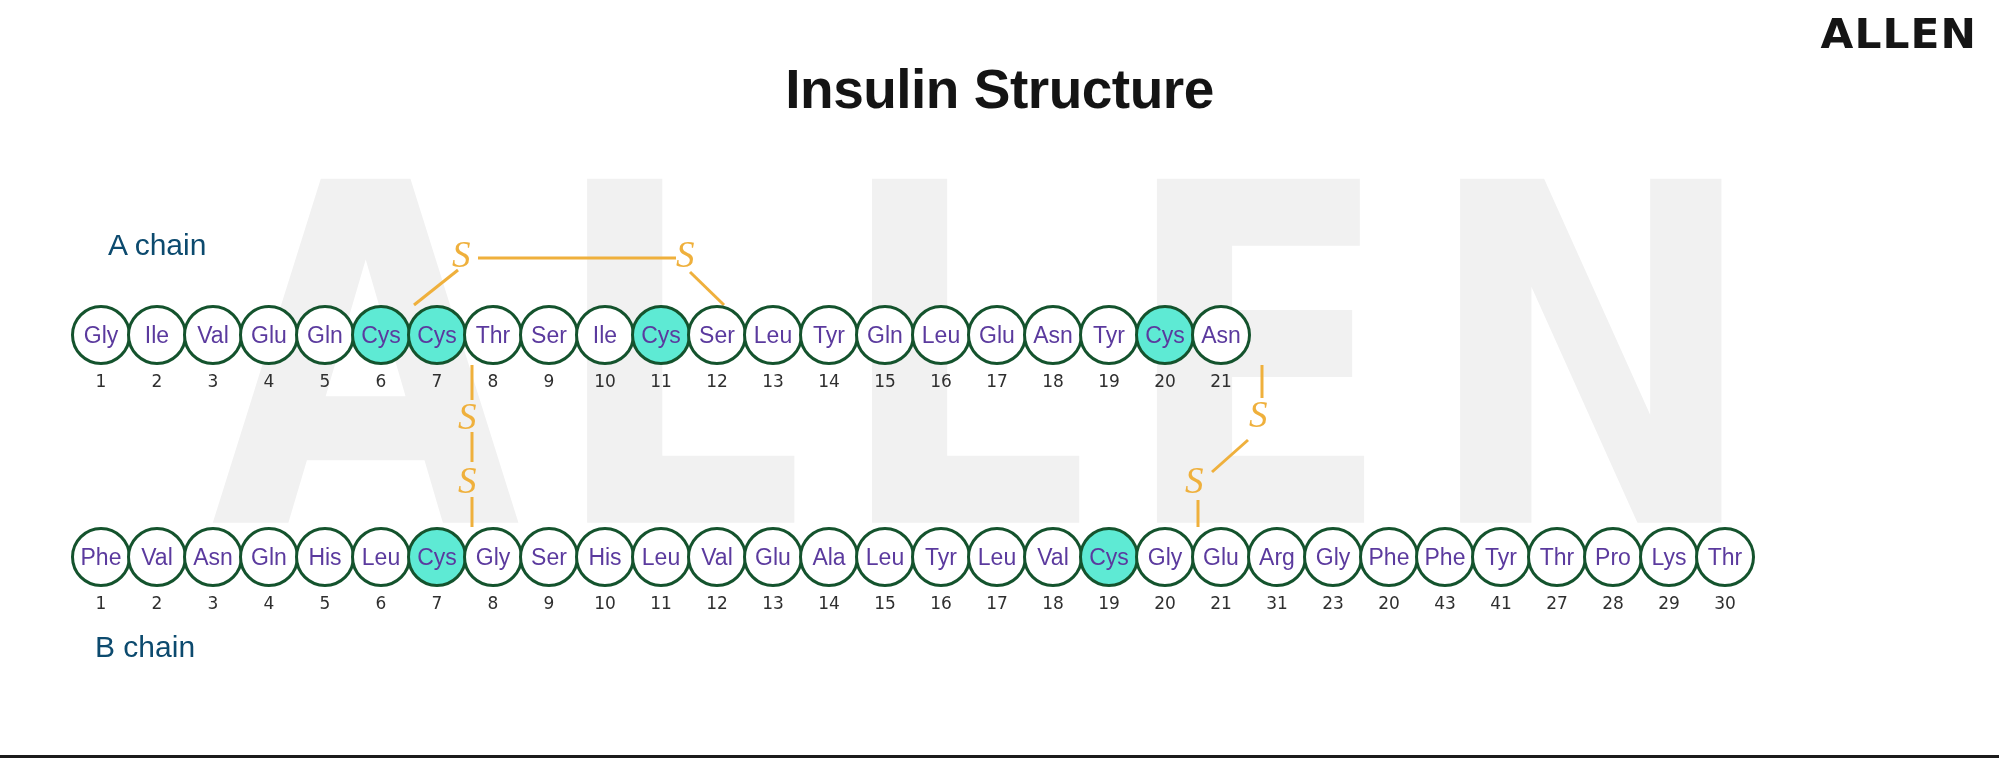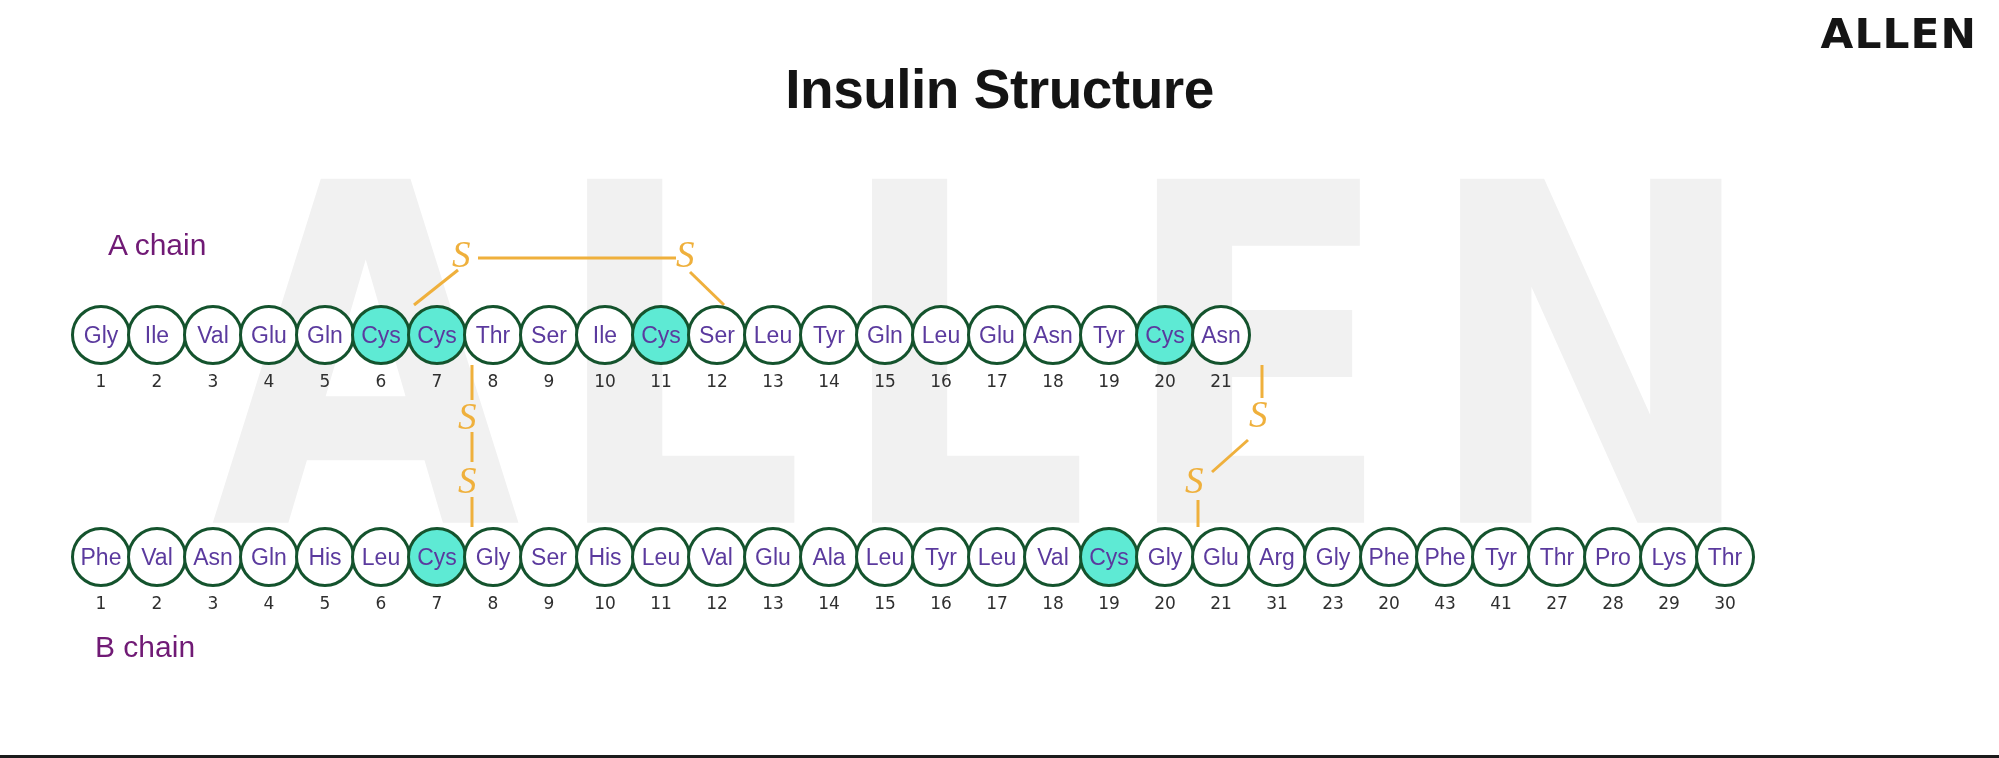--- a/index.html
+++ b/index.html
@@ -75,21 +75,21 @@
     font-weight: 700;
     color: #141414;
     letter-spacing: -0.5px;
     z-index: 5;
   }
 
   
   .chain-label {
     position: absolute;
     font-size: 30px;
-    color: #701a75;
+    color: #0c4a6e;
     z-index: 5;
     white-space: nowrap;
   }
   #label-a { left: 108px; top: 228px; }
   #label-b { left: 95px; top: 630px; }
 
   
   .chain-row {
     position: absolute;
     display: flex;

